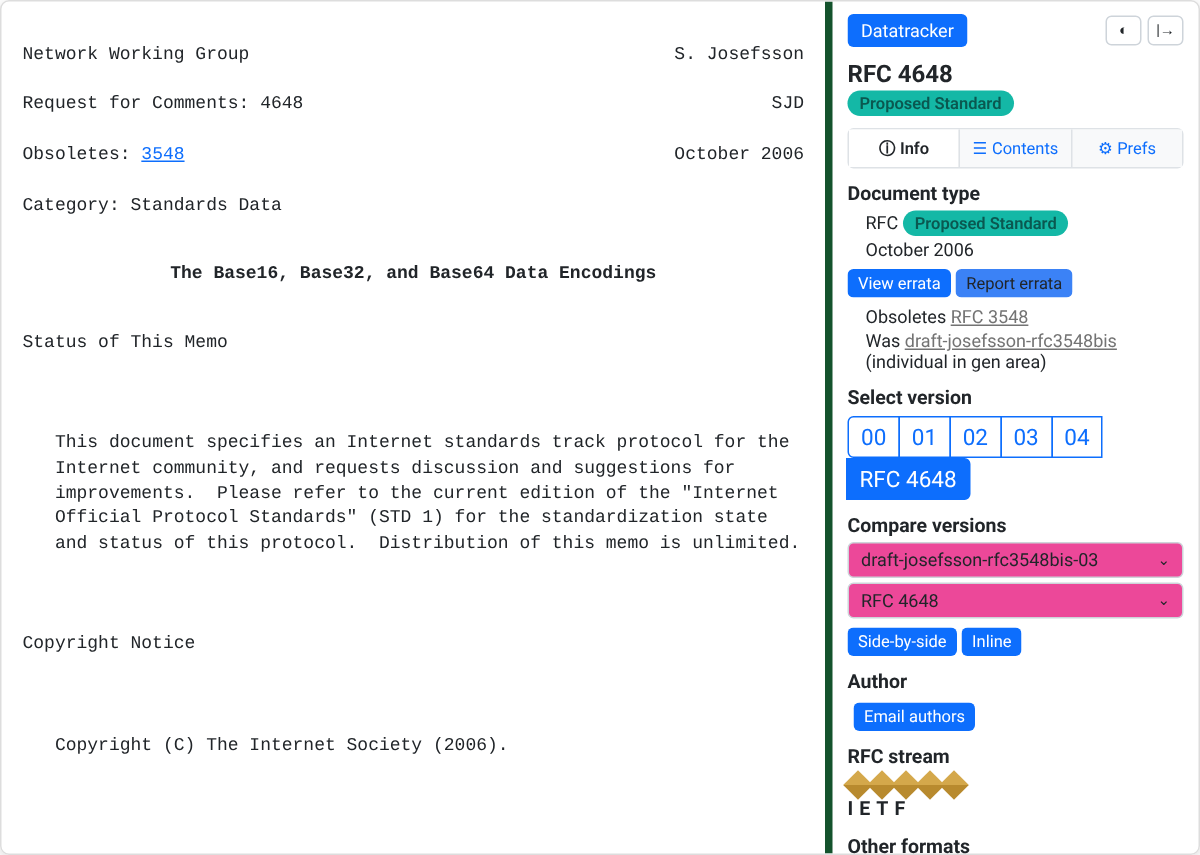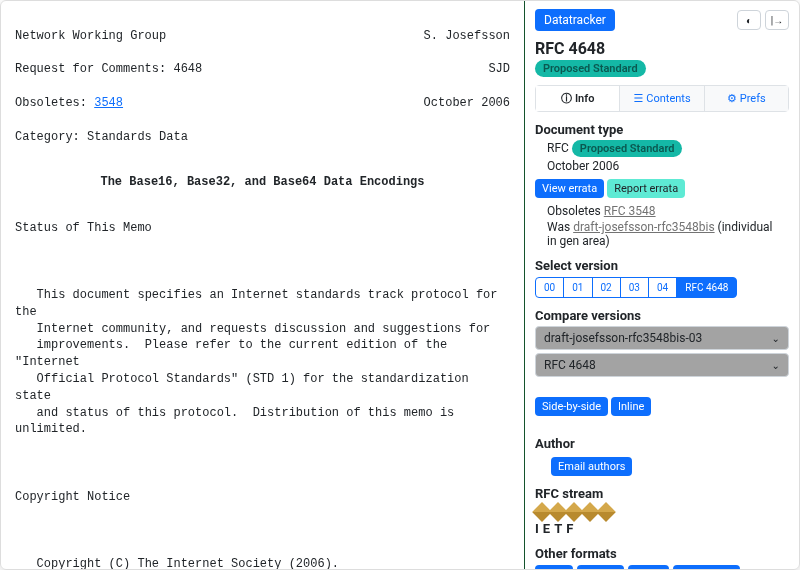--- a/index.html
+++ b/index.html
@@ -1,43 +1,43 @@
 <!DOCTYPE html>
 <html><head>
 <meta charset="utf-8">
 <style>
 * { box-sizing: border-box; margin: 0; padding: 0; }
 body { font-family: -apple-system, BlinkMacSystemFont, "Segoe UI", Roboto, sans-serif; font-size: 13px; color: #212529; background: #fff; }
 .page { display: flex; width: 800px; height: 570px; overflow: hidden; border: 1px solid #ddd; border-radius: 6px; box-shadow: 0 2px 8px rgba(0,0,0,0.15); }
 .doc-pane { flex: 1; padding: 10px 14px; font-family: "Courier New", monospace; font-size: 12px; line-height: 1.4; white-space: pre-wrap; overflow: hidden; }
 .doc-pane a { color: #0d6efd; text-decoration: underline; }
 .doc-title { text-align: center; font-weight: bold; margin: 12px 0; }
-.side-pane { width: 275px; border-left: 1px solid #14532d; padding: 8px 10px; overflow-y: auto; font-size: 12px; position: relative; }
+.side-pane { width: 249px; border-left: 5px solid #14532d; padding: 8px 10px; overflow-y: auto; font-size: 12px; position: relative; }
 .topbar { display: flex; justify-content: space-between; align-items: center; margin-bottom: 8px; }
 .btn { display: inline-flex; align-items: center; gap: 4px; padding: 3px 8px; border-radius: 4px; font-size: 12px; cursor: pointer; border: 1px solid transparent; text-decoration: none; }
 .btn-blue { background: #0d6efd; color: #fff; }
-.btn-yellow { background: #5eead4; color: #212529; }
+.btn-yellow { background: #3b82f6; color: #212529; }
 .btn-sm { padding: 2px 6px; font-size: 11px; }
 .badge { display: inline-block; padding: 2px 8px; border-radius: 10px; font-size: 11px; font-weight: 600; }
 .badge-teal { background: #14b8a6; color: #0a5850; }
 .h-title { font-size: 16px; font-weight: 700; margin: 4px 0 2px; }
 .tabs { display: flex; border: 1px solid #dee2e6; border-radius: 4px; margin: 8px 0; }
 .tab { flex: 1; text-align: center; padding: 5px 4px; cursor: pointer; font-size: 11px; display: flex; align-items: center; justify-content: center; gap: 3px; }
 .tab.active { background: #fff; font-weight: 600; }
 .tab:not(.active) { color: #0d6efd; background: #f8f9fa; }
 .tab + .tab { border-left: 1px solid #dee2e6; }
 .sec-h { font-weight: 700; margin-top: 10px; margin-bottom: 3px; font-size: 13px; }
 .link { color: #737373; text-decoration: underline; cursor: pointer; }
 .row { margin: 2px 12px; }
 .btn-group { display: flex; flex-wrap: wrap; gap: 0; margin: 4px 0; }
-.btn-group .seg { padding: 4px 8px; border: 1px solid #0d6efd; color: #0d6efd; font-size: 10px; cursor: pointer; margin-left: -1px; }
+.btn-group .seg { padding: 4px 8px; border: 1px solid #0d6efd; color: #0d6efd; font-size: 15px; cursor: pointer; margin-left: -1px; }
 .btn-group .seg:first-child { border-radius: 4px 0 0 4px; margin-left: 0; }
 .btn-group .seg:last-child { border-radius: 0 4px 4px 0; }
 .btn-group .seg.active { background: #0d6efd; color: #fff; }
-.select { width: 100%; padding: 4px 8px; border: 1px solid #ced4da; border-radius: 4px; font-size: 12px; background: #a3a3a3; margin: 3px 0; display: flex; justify-content: space-between; align-items: center; cursor: pointer; }
+.select { width: 100%; padding: 4px 8px; border: 1px solid #ced4da; border-radius: 4px; font-size: 12px; background: #ec4899; margin: 3px 0; display: flex; justify-content: space-between; align-items: center; cursor: pointer; }
 .pill-row { display: flex; flex-wrap: wrap; gap: 4px; margin: 4px 0; }
 .pill { background: #0d6efd; color: #fff; padding: 3px 7px; border-radius: 4px; font-size: 11px; cursor: pointer; display: inline-flex; align-items: center; gap: 3px; }
 .ietf-logo { font-weight: 700; letter-spacing: 4px; font-size: 13px; margin-top: 2px; }
 .diamonds { display: flex; gap: 2px; margin: 4px 0 2px; }
 .diamond { width: 14px; height: 14px; background: linear-gradient(135deg,#d4a84b 50%,#b88a2e 50%); transform: rotate(45deg); }
 .icon-controls { display: flex; gap: 4px; }
 .icon-btn { width: 24px; height: 20px; border: 1px solid #ced4da; border-radius: 4px; display: flex; align-items: center; justify-content: center; cursor: pointer; font-size: 10px; background: #fff; }
 .chev { font-size: 10px; }
 .mail-icon::before { content: "✉"; font-size: 11px; }
 .file-icon::before { content: "🗎"; font-size: 10px; }
@@ -126,27 +126,27 @@
 
     <div class="sec-h">Compare versions</div>
     <div class="select">
         <span>draft-josefsson-rfc3548bis-03</span>
         <span class="chev">⌄</span>
       </div>
     <div class="select">
         <span>RFC 4648</span>
         <span class="chev">⌄</span>
       </div>
-    <div class="row" style="margin:20px 0;">
+    <div class="row" style="margin:6px 0;">
       <span class="btn btn-blue btn-sm">Side-by-side</span>
       <span class="btn btn-blue btn-sm">Inline</span>
     </div>
 
     <div class="sec-h">Author</div>
-    <div class="row" style="margin:6px 16px;"><span class="btn btn-blue btn-sm">Email authors</span></div>
+    <div class="row" style="margin:6px 4px;"><span class="btn btn-blue btn-sm">Email authors</span></div>
 
     <div class="sec-h">RFC stream</div>
     <div class="diamonds">
       <div class="diamond"></div>
         <div class="diamond"></div>
         <div class="diamond"></div>
         <div class="diamond"></div>
         <div class="diamond"></div>
     </div>
     <div class="ietf-logo">IETF</div>

